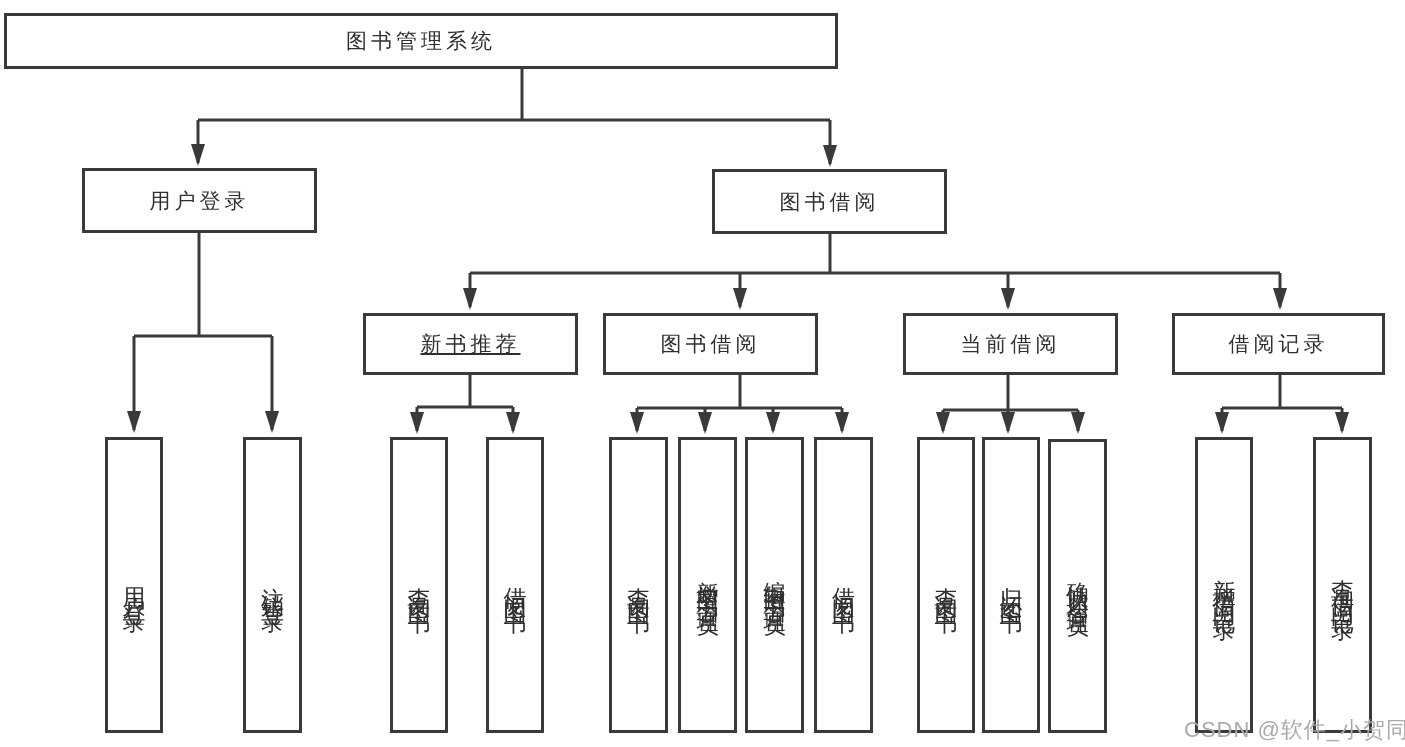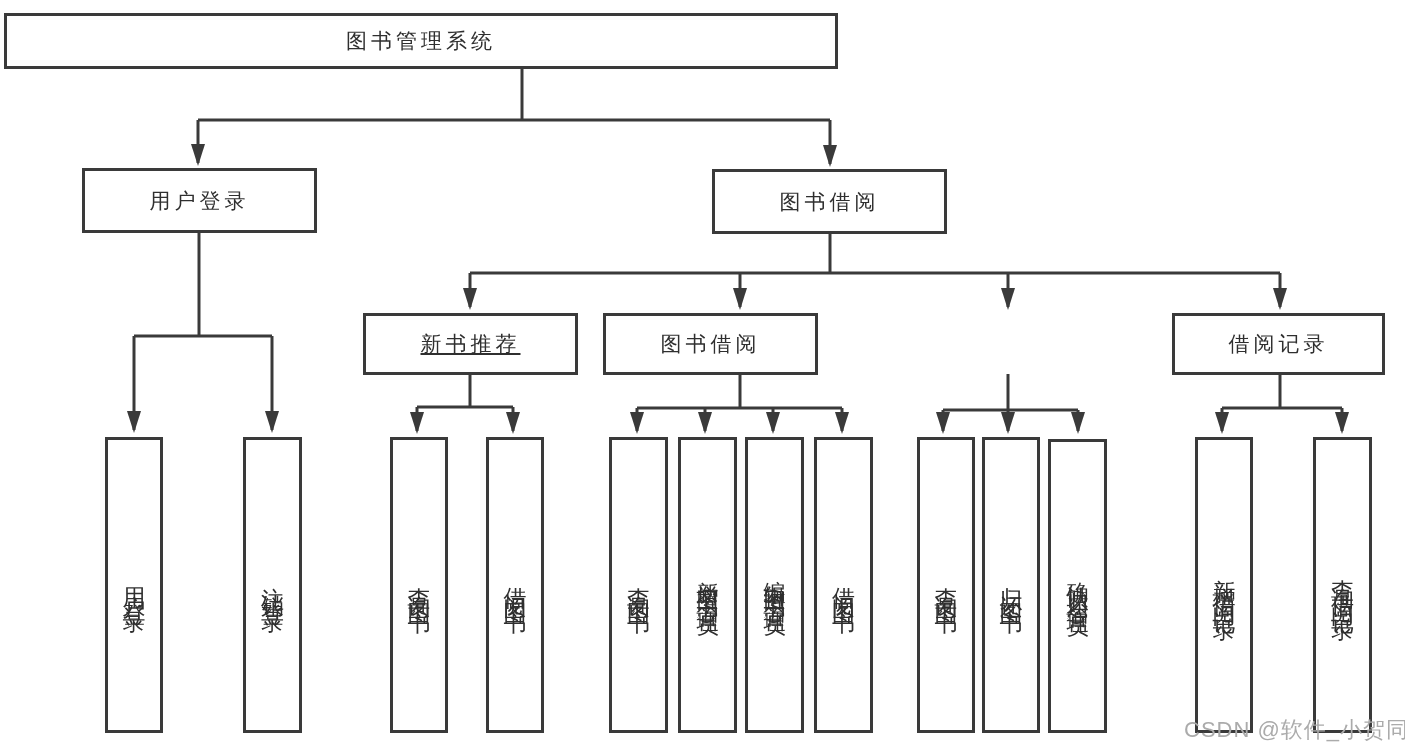--- a/index.html
+++ b/index.html
@@ -105,20 +105,21 @@
     <line x1="1342" y1="408" x2="1342" y2="431" marker-end="url(#arr)"></line>
   </svg>
 
   <div class="node hbox" style="left:4px; top:13px; width:834px; height:56px;">图书管理系统</div>
 
   <div class="node hbox" style="left:82px; top:168px; width:235px; height:65px;">用户登录</div>
   <div class="node hbox" style="left:712px; top:169px; width:235px; height:65px;">图书借阅</div>
 
   <div class="node hbox" style="left:363px; top:313px; width:215px; height:62px;text-decoration:underline;">新书推荐</div>
   <div class="node hbox" style="left:603px; top:313px; width:215px; height:62px;">图书借阅</div>
+  <div class="node hbox" style="left:903px; top:313px; width:215px; height:62px;">当前借阅</div>
   <div class="node hbox" style="left:1172px; top:313px; width:213px; height:62px;">借阅记录</div>
 
   <div class="node vbox" style="left:105px; top:437px; width:58px; height:296px;">用户登录</div>
   <div class="node vbox" style="left:243px; top:437px; width:59px; height:296px;">注销登录</div>
 
   <div class="node vbox" style="left:390px; top:437px; width:58px; height:296px;">查询图书</div>
   <div class="node vbox" style="left:486px; top:437px; width:58px; height:296px;">借阅图书</div>
 
   <div class="node vbox" style="left:609px; top:437px; width:59px; height:296px;">查询图书</div>
   <div class="node vbox long" style="left:678px; top:437px; width:59px; height:296px;">新增图书（管理员）</div>

